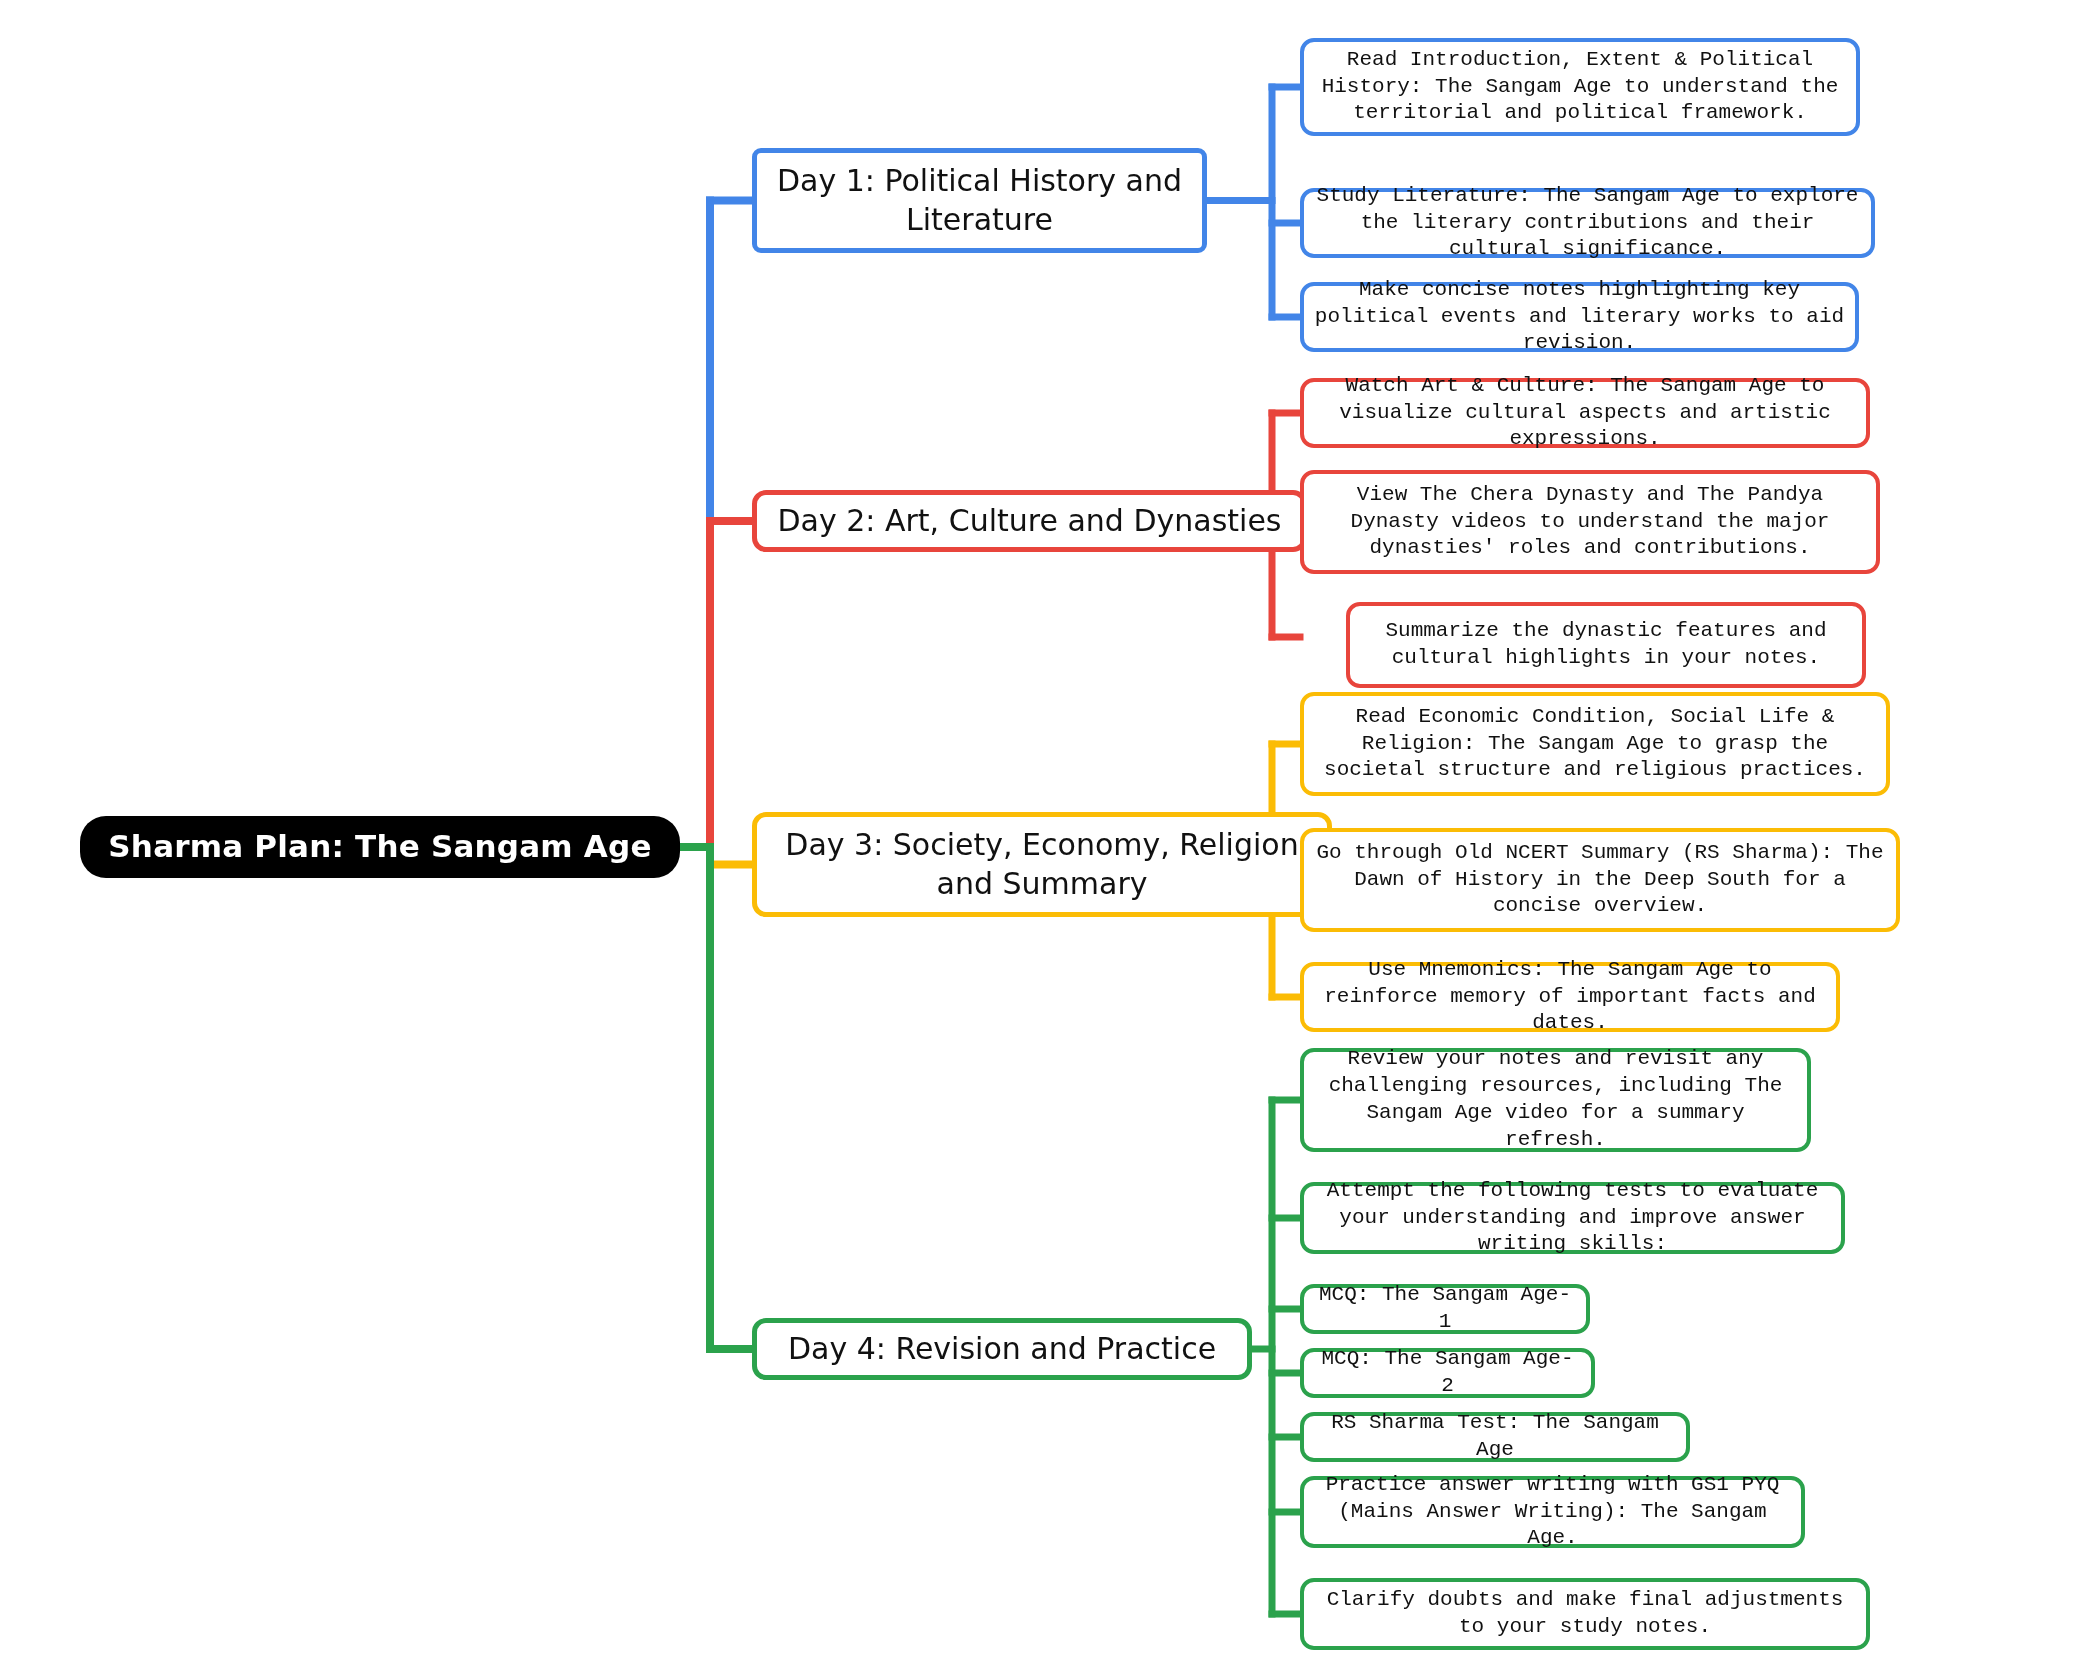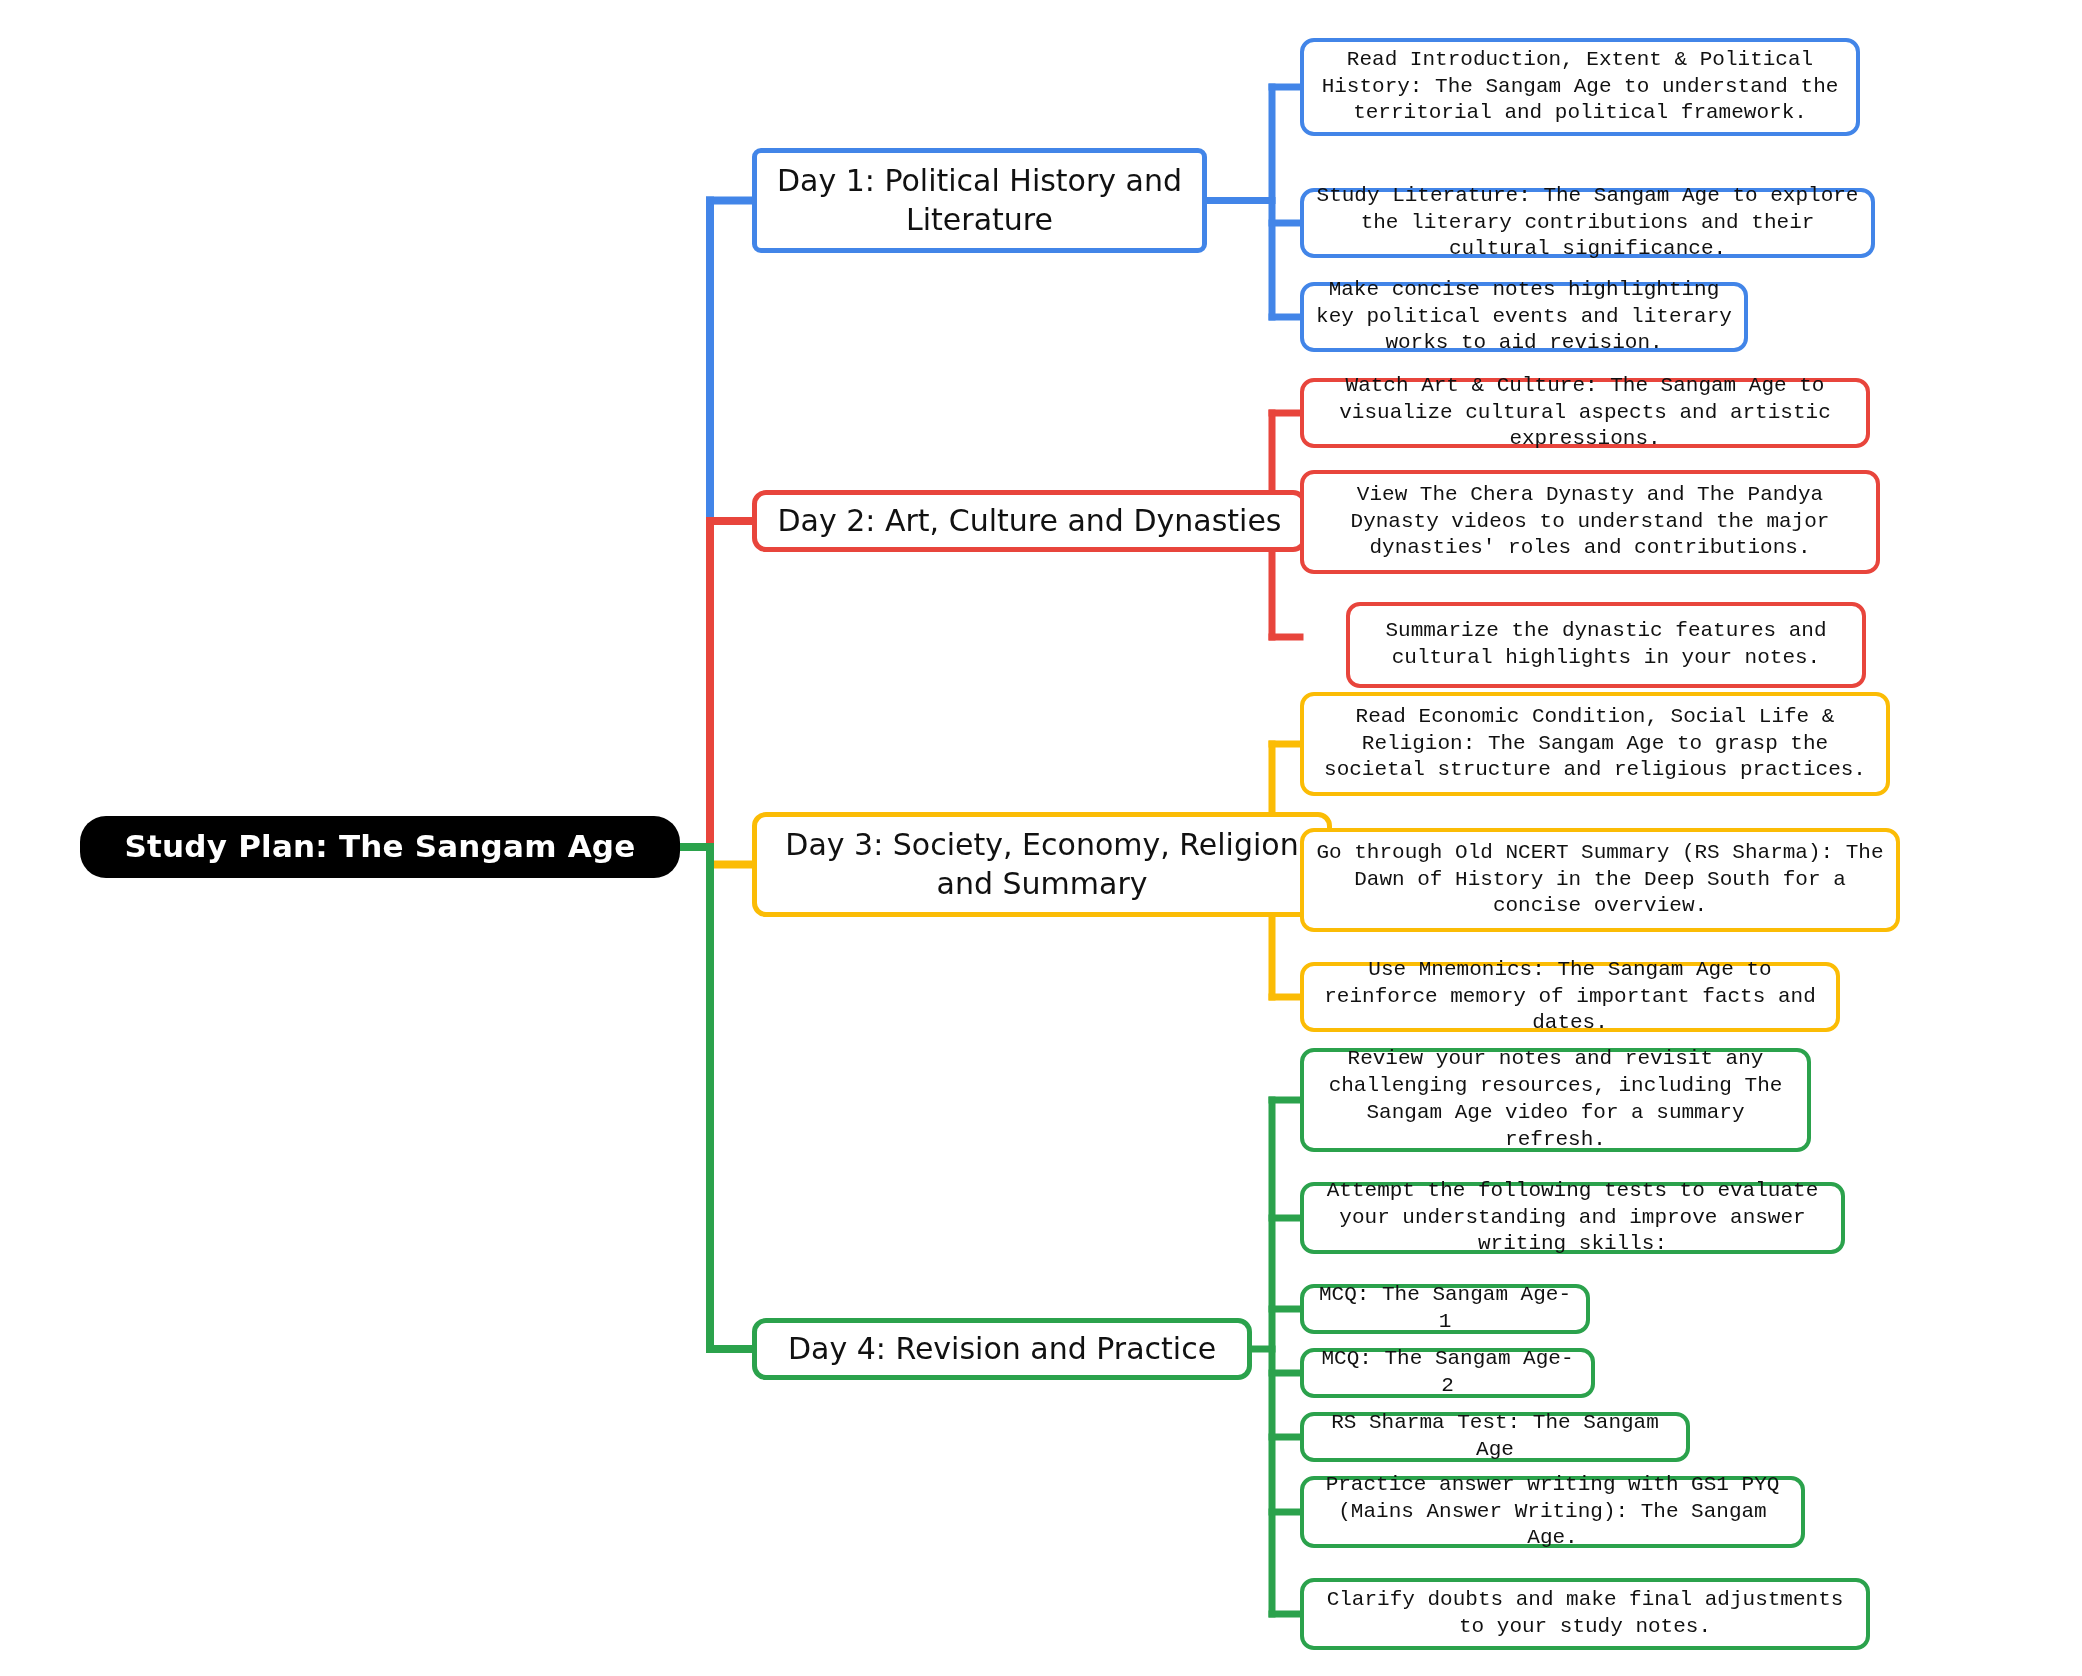--- a/index.html
+++ b/index.html
@@ -61,21 +61,21 @@
   <div id="nodes">
       <div class="node branch" style="left: 752px; top: 148px; width: 455px; height: 105px; border-color: rgb(66, 133, 232); border-radius: 9px;">
         <span>Day 1: Political History and Literature</span>
       </div>
       <div class="node leaf" style="left: 1300px; top: 38px; width: 560px; height: 98px; border-color: rgb(66, 133, 232);">
         <span>Read Introduction, Extent &amp; Political History: The Sangam Age to understand the territorial and political framework.</span>
       </div>
       <div class="node leaf" style="left: 1300px; top: 188px; width: 575px; height: 70px; border-color: rgb(66, 133, 232);">
         <span>Study Literature: The Sangam Age to explore the literary contributions and their cultural significance.</span>
       </div>
-      <div class="node leaf" style="left: 1300px; top: 282px; width: 448px; height: 70px; border-color: rgb(66, 133, 232);">
+      <div class="node leaf" style="left: 1300px; top: 282px; width: 559px; height: 70px; border-color: rgb(66, 133, 232);">
         <span>Make concise notes highlighting key political events and literary works to aid revision.</span>
       </div>
       <div class="node branch" style="left: 752px; top: 490px; width: 555px; height: 62px; border-color: rgb(232, 69, 60);">
         <span>Day 2: Art, Culture and Dynasties</span>
       </div>
       <div class="node leaf" style="left: 1300px; top: 378px; width: 570px; height: 70px; border-color: rgb(232, 69, 60);">
         <span>Watch Art &amp; Culture: The Sangam Age to visualize cultural aspects and artistic expressions.</span>
       </div>
       <div class="node leaf" style="left: 1300px; top: 470px; width: 580px; height: 104px; border-color: rgb(232, 69, 60);">
         <span>View The Chera Dynasty and The Pandya Dynasty videos to understand the major dynasties' roles and contributions.</span>
@@ -113,17 +113,17 @@
       <div class="node leaf" style="left: 1300px; top: 1412px; width: 390px; height: 50px; border-color: rgb(43, 162, 76);">
         <span>RS Sharma Test: The Sangam Age</span>
       </div>
       <div class="node leaf" style="left: 1300px; top: 1476px; width: 505px; height: 72px; border-color: rgb(43, 162, 76);">
         <span>Practice answer writing with GS1 PYQ (Mains Answer Writing): The Sangam Age.</span>
       </div>
       <div class="node leaf" style="left: 1300px; top: 1578px; width: 570px; height: 72px; border-color: rgb(43, 162, 76);">
         <span>Clarify doubts and make final adjustments to your study notes.</span>
       </div>
       <div class="node root" style="left: 80px; top: 816px; width: 600px; height: 62px;">
-        <span>Study Plan: The Sangam Age</span>
+        <span>Sharma Plan: The Sangam Age</span>
       </div>
     </div>
 
 </div>
 
 </body></html>

